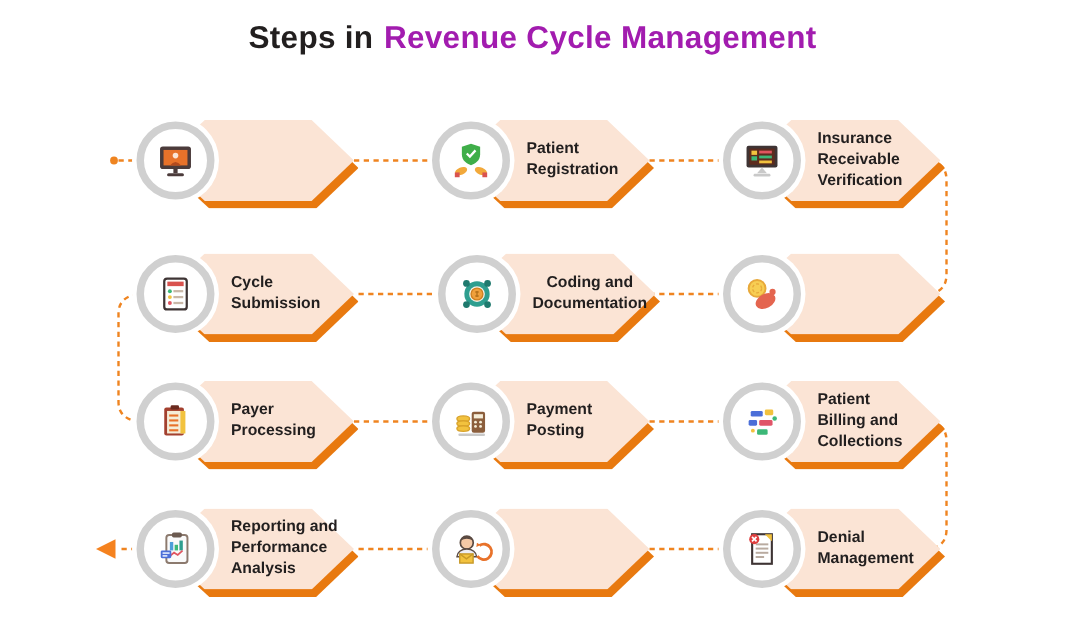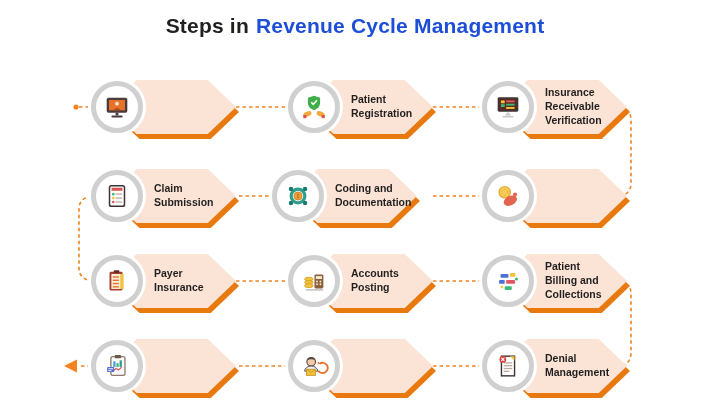--- a/index.html
+++ b/index.html
@@ -5,21 +5,21 @@
   html,body{margin:0;padding:0;background:#fff;}
   .canvas{
     position:relative;width:710px;height:418px;background:#ffffff;overflow:hidden;
     font-family:"Liberation Sans","DejaVu Sans",sans-serif;
   }
   .title{
     position:absolute;top:14px;left:0;width:100%;text-align:center;
     font-size:21px;font-weight:700;color:#221f1f;letter-spacing:.2px;
   }
   .title .t-prefix{margin-right:7px;}
-  .title .t-hl{color:#1d4ed8;}
+  .title .t-hl{color:#a21caf;}
   #connectors{position:absolute;left:0;top:0;z-index:0;}
   .node{position:absolute;width:190px;height:64px;z-index:1;}
   .shape-shadow{
     position:absolute;left:32px;top:5px;width:113px;height:54px;background:#E8790F;
     clip-path:polygon(12% 0%,75% 0%,100% 50%,75% 100%,12% 100%,0% 77%,0% 23%);
     transform:translate(3px,5px);
   }
   .shape{
     position:absolute;left:32px;top:5px;width:113px;height:54px;background:#FBE4D5;
     clip-path:polygon(12% 0%,75% 0%,100% 50%,75% 100%,12% 100%,0% 77%,0% 23%);
@@ -131,78 +131,78 @@
         <div class="shape"></div>
         <div class="badge">
           <svg viewBox="0 0 32 32">
             <circle cx="12.5" cy="12" r="6" fill="#F7CE53" stroke="#E8A93B" stroke-width="1.4"></circle>
             <circle cx="12.5" cy="12" r="3.2" fill="none" stroke="#E8A93B" stroke-width="1" stroke-dasharray="2 1.5"></circle>
             <ellipse cx="18.5" cy="21" rx="7.5" ry="5" fill="#E4654F" transform="rotate(-28 18.5 21)"></ellipse>
             <circle cx="23.5" cy="14.5" r="2.2" fill="#E4654F"></circle>
           </svg>
         </div>
       </div>
-      <div class="node" style="left: 272px; top: 164px;">
+      <div class="node" style="left: 292px; top: 164px; text-align: center;">
         <div class="shape-shadow"></div>
         <div class="shape"></div>
         <div class="label">Coding and
 Documentation</div>
         <div class="badge">
           <svg viewBox="0 0 32 32">
             <circle cx="16" cy="16" r="9" fill="#2E9E8F"></circle>
             <circle cx="8.5" cy="8.5" r="2.4" fill="#1F7A6E"></circle>
             <circle cx="23.5" cy="8.5" r="2.4" fill="#1F7A6E"></circle>
             <circle cx="8.5" cy="23.5" r="2.4" fill="#1F7A6E"></circle>
             <circle cx="23.5" cy="23.5" r="2.4" fill="#1F7A6E"></circle>
             <circle cx="16" cy="16" r="5.6" fill="#F3F0E8"></circle>
             <circle cx="16" cy="16" r="4.2" fill="#F0A03C" stroke="#D08020" stroke-width="1"></circle>
             <path d="M16,13.8 v4.4 M14.8,14.6 h2.4 M14.8,17.4 h2.4" stroke="#B5711A" stroke-width="1" fill="none"></path>
           </svg>
         </div>
       </div>
       <div class="node" style="left: 91px; top: 164px;">
         <div class="shape-shadow"></div>
         <div class="shape"></div>
-        <div class="label">Claim
+        <div class="label">Cycle
 Submission</div>
         <div class="badge">
           <svg viewBox="0 0 32 32">
             <rect x="8" y="5" width="16" height="22" rx="2" fill="#ffffff" stroke="#3E3434" stroke-width="1.6"></rect>
             <rect x="10.2" y="7.2" width="11.6" height="3.2" fill="#D9534F"></rect>
             <circle cx="12" cy="14" r="1.4" fill="#3CB878"></circle>
             <circle cx="12" cy="18.2" r="1.4" fill="#F2C23E"></circle>
             <circle cx="12" cy="22.4" r="1.4" fill="#E05560"></circle>
             <rect x="14.5" y="13.2" width="7" height="1.6" fill="#C9B8A8"></rect>
             <rect x="14.5" y="17.4" width="7" height="1.6" fill="#C9B8A8"></rect>
             <rect x="14.5" y="21.6" width="7" height="1.6" fill="#C9B8A8"></rect>
           </svg>
         </div>
       </div>
       <div class="node" style="left: 91px; top: 249px;">
         <div class="shape-shadow"></div>
         <div class="shape"></div>
         <div class="label">Payer
-Insurance</div>
+Processing</div>
         <div class="badge">
           <svg viewBox="0 0 32 32">
             <rect x="8" y="6" width="14" height="20" rx="1.5" fill="#A3402F"></rect>
             <rect x="12.5" y="4.5" width="6" height="3" rx="1" fill="#6B2A1F"></rect>
             <rect x="10" y="8.5" width="13" height="16" fill="#F5EDD8"></rect>
             <rect x="19.5" y="8.5" width="3.5" height="16" fill="#F2C23E"></rect>
             <rect x="11.5" y="11" width="6.5" height="1.5" fill="#E8722A"></rect>
             <rect x="11.5" y="14.5" width="6.5" height="1.5" fill="#E8722A"></rect>
             <rect x="11.5" y="18" width="6.5" height="1.5" fill="#E8722A"></rect>
             <rect x="11.5" y="21.5" width="6.5" height="1.5" fill="#E8722A"></rect>
           </svg>
         </div>
       </div>
       <div class="node" style="left: 288px; top: 249px;">
         <div class="shape-shadow"></div>
         <div class="shape"></div>
-        <div class="label">Accounts
+        <div class="label">Payment
 Posting</div>
         <div class="badge">
           <svg viewBox="0 0 32 32">
             <ellipse cx="10.5" cy="14" rx="4.5" ry="2" fill="#F2C23E" stroke="#D9A32A" stroke-width="1"></ellipse>
             <ellipse cx="10.5" cy="17.5" rx="4.5" ry="2" fill="#F2C23E" stroke="#D9A32A" stroke-width="1"></ellipse>
             <ellipse cx="10.5" cy="21" rx="4.5" ry="2" fill="#F2C23E" stroke="#D9A32A" stroke-width="1"></ellipse>
             <rect x="16.5" y="9" width="9.5" height="15" rx="1.5" fill="#8B5E3C"></rect>
             <rect x="18" y="10.8" width="6.5" height="3" fill="#F5EDD8"></rect>
             <circle cx="19.2" cy="16.5" r="1" fill="#F5EDD8"></circle>
             <circle cx="22.8" cy="16.5" r="1" fill="#F5EDD8"></circle>
@@ -259,20 +259,23 @@
             <rect x="8" y="19.5" width="9.5" height="6.5" fill="#F2C23E" stroke="#C89A2A" stroke-width="1"></rect>
             <path d="M8,19.5 l4.75,3.5 4.75,-3.5" fill="none" stroke="#C89A2A" stroke-width="1"></path>
             <path d="M20.5,21 a5.5,5.5 0 1 0 1.5,-7.5" fill="none" stroke="#E8722A" stroke-width="2"></path>
             <path d="M20.2,11.5 l2.6,1.6 -3,1.4 z" fill="#E8722A"></path>
           </svg>
         </div>
       </div>
       <div class="node" style="left: 91px; top: 334px;">
         <div class="shape-shadow"></div>
         <div class="shape"></div>
+        <div class="label">Reporting and
+Performance
+Analysis</div>
         <div class="badge">
           <svg viewBox="0 0 32 32">
             <rect x="9.5" y="6" width="15" height="20" rx="2" fill="#FAFAFA" stroke="#8C7A6E" stroke-width="1.4"></rect>
             <rect x="13.5" y="4.2" width="7" height="3.6" rx="1.2" fill="#6B5A50"></rect>
             <rect x="12" y="11" width="2.4" height="6" fill="#4C9ED9"></rect>
             <rect x="15.4" y="13" width="2.4" height="4" fill="#3CB878"></rect>
             <rect x="18.8" y="10" width="2.4" height="7" fill="#2E9E8F"></rect>
             <path d="M12,21 l3,-2.4 2.6,1.6 3.4,-3" fill="none" stroke="#E05560" stroke-width="1.3"></path>
             <rect x="5.5" y="17" width="7.5" height="5.5" rx="1" fill="#4C6FD8"></rect>
             <rect x="6.8" y="18.3" width="5" height="1.2" fill="#DCE4FA"></rect>

